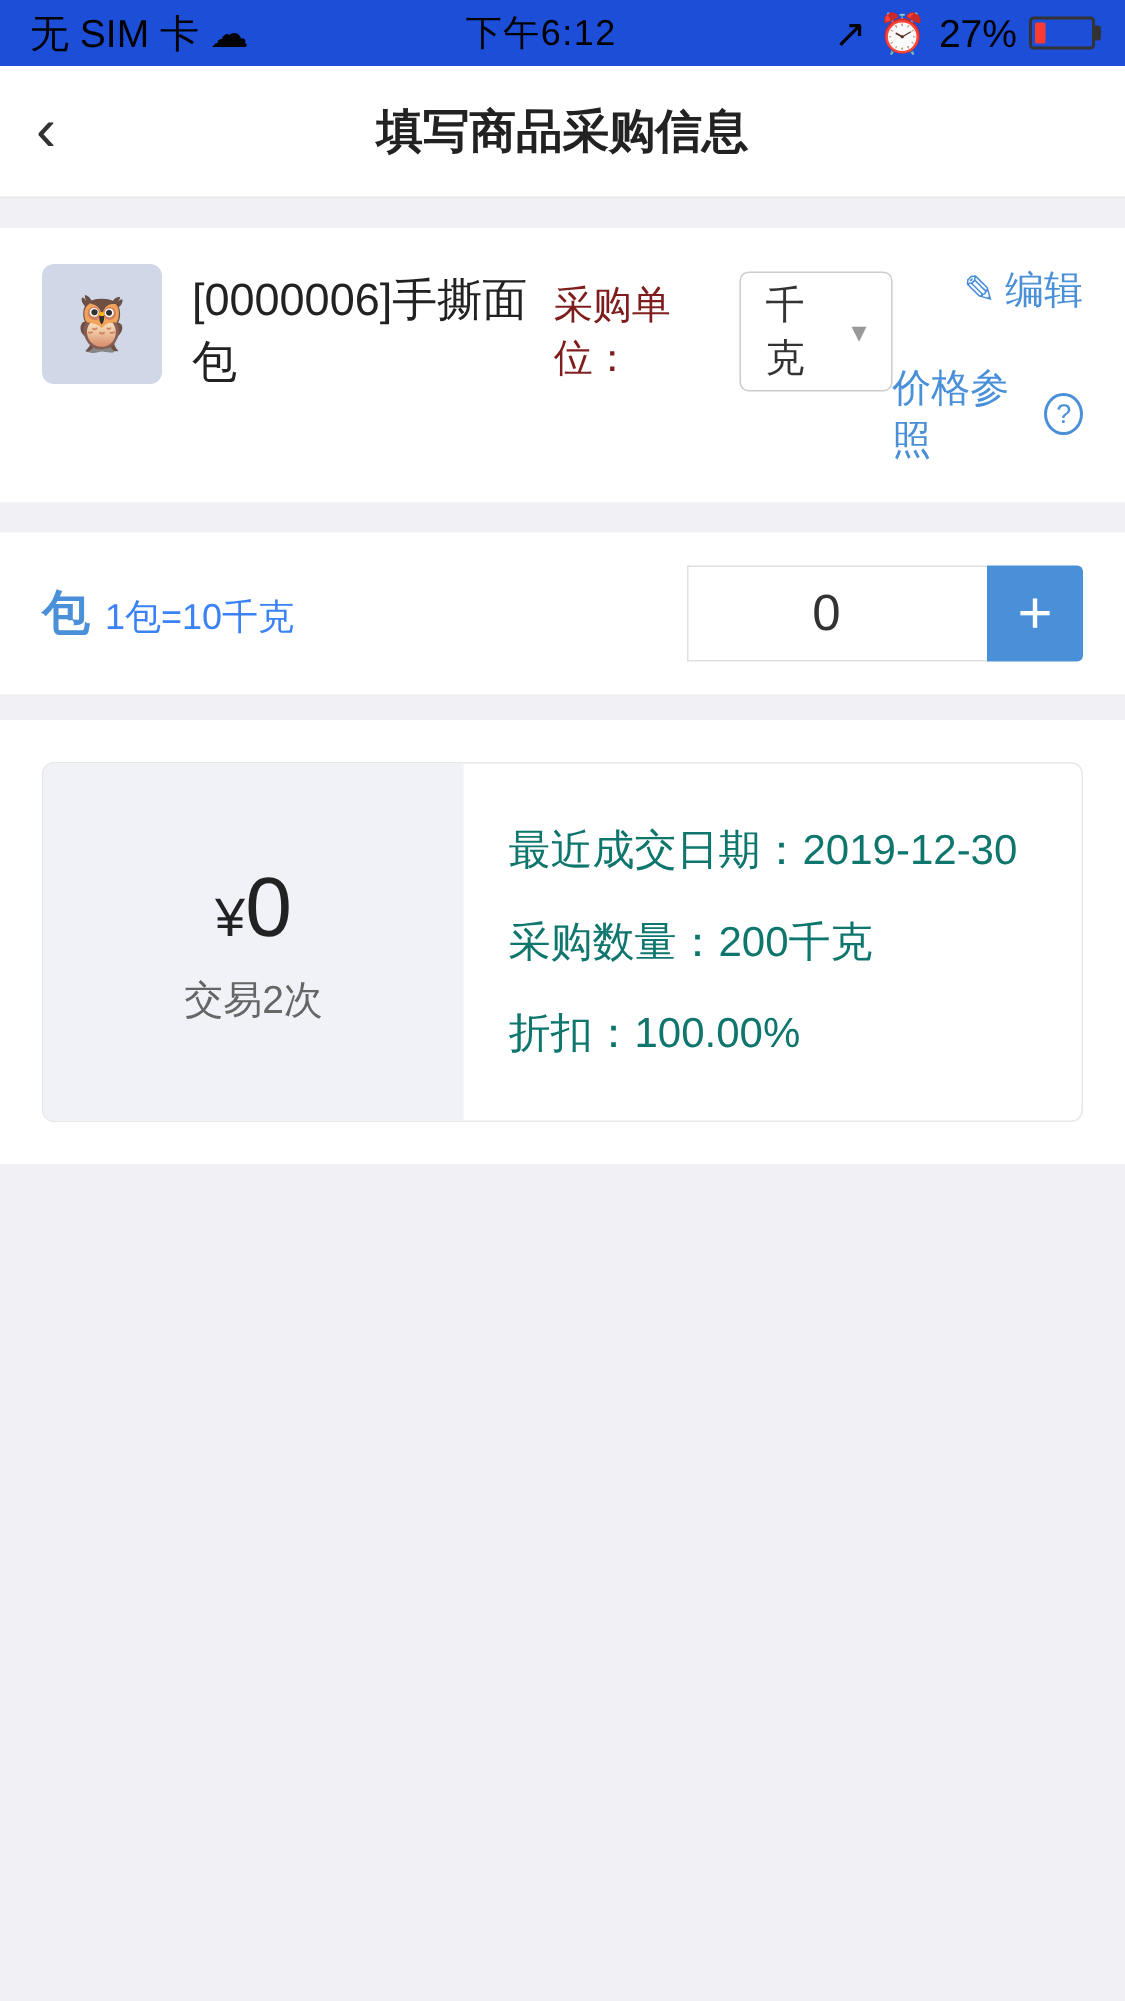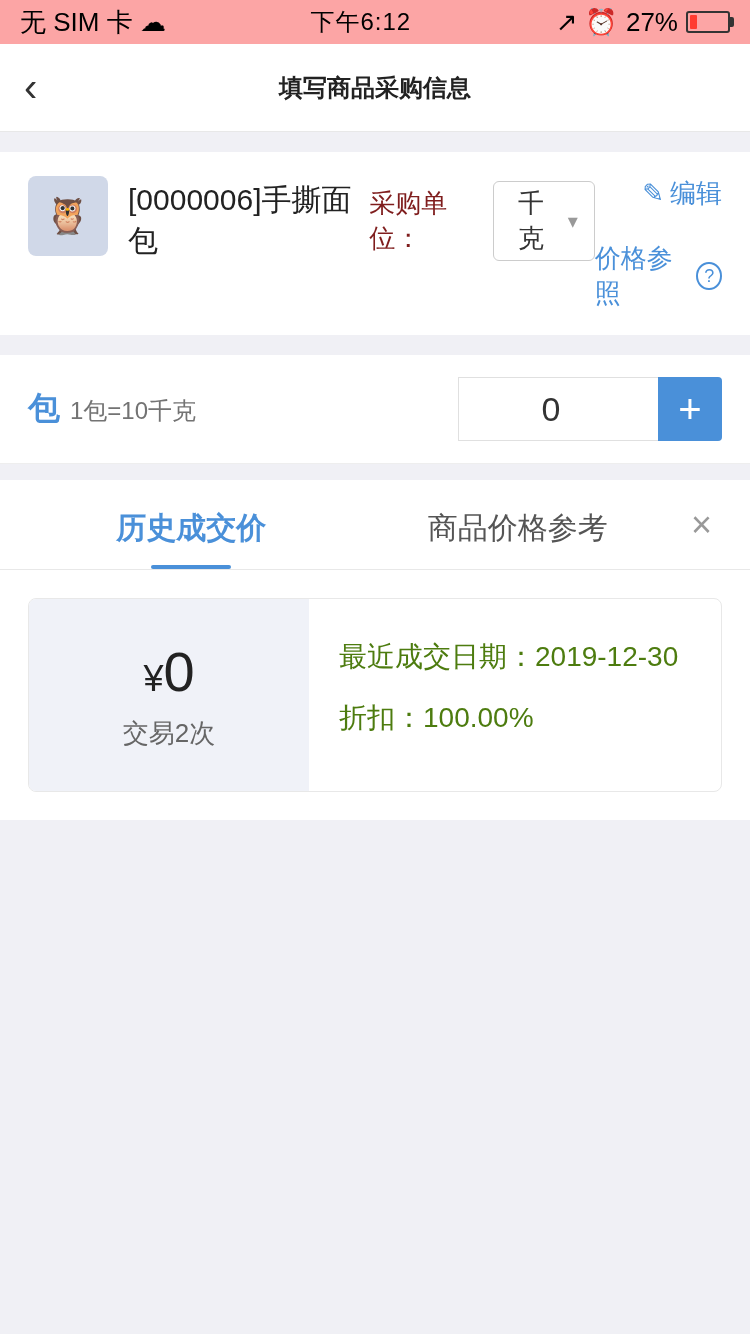--- a/index.html
+++ b/index.html
@@ -9,21 +9,21 @@
       min-height: 1334px;
       font-family: -apple-system, "PingFang SC", "Helvetica Neue", Arial, sans-serif;
       background: #f0f0f5;
       overflow-x: hidden;
     }
 
     
     .status-bar {
       width: 750px;
       height: 44px;
-      background: #fca5a5;
+      background: #1d4ed8;
       display: flex;
       align-items: center;
       justify-content: space-between;
       padding: 0 20px;
       font-size: 28px;
     }
     .status-left {
       display: flex;
       align-items: center;
       gap: 10px;
@@ -86,21 +86,21 @@
       border-bottom: 1px solid #e8e8e8;
     }
     .nav-back {
       position: absolute;
       left: 24px;
       font-size: 40px;
       color: #333;
       cursor: pointer;
     }
     .nav-title {
-      font-size: 24px;
+      font-size: 31px;
       font-weight: 600;
       color: #222;
     }
 
     
     .product-card {
       background: #ffffff;
       padding: 24px 28px;
       margin-top: 20px;
     }
@@ -150,21 +150,20 @@
     .unit-selector {
       border: 1px solid #ccc;
       border-radius: 6px;
       padding: 4px 16px;
       font-size: 26px;
       color: #333;
       display: flex;
       align-items: center;
       gap: 16px;
       cursor: pointer;
-      text-align: center;
     }
     .unit-selector-arrow {
       font-size: 20px;
       color: #999;
     }
     .edit-btn {
       color: #4a90d9;
       font-size: 26px;
       display: flex;
       align-items: center;
@@ -210,21 +209,21 @@
       align-items: baseline;
       gap: 10px;
     }
     .quantity-unit {
       font-size: 32px;
       font-weight: 600;
       color: #4a90d9;
     }
     .quantity-conversion {
       font-size: 24px;
-      color: #737373;
+      color: #3b82f6;
     }
     .quantity-input-area {
       display: flex;
       align-items: center;
       gap: 0;
     }
     .quantity-input {
       width: 200px;
       height: 64px;
       border: 1px solid #e0e0e0;
@@ -330,21 +329,21 @@
     }
     .price-card-right {
       flex: 1;
       padding: 36px 30px;
       display: flex;
       flex-direction: column;
       gap: 16px;
     }
     .price-detail-row {
       font-size: 28px;
-      color: #4d7c0f;
+      color: #0f766e;
       line-height: 1.6;
     }
 
     
     .page-bg {
       background: #f0f0f5;
       min-height: 600px;
     }
   </style>
 </head>
@@ -409,43 +408,37 @@
     <span class="quantity-unit">包</span>
     <span class="quantity-conversion">1包=10千克</span>
   </div>
   <div class="quantity-input-area">
     <input class="quantity-input" type="number" value="0" style="">
     <button class="quantity-plus">+</button>
   </div>
 </div>
 
 <div class="tab-section">
-  <div class="tab-header">
-    <div class="tab-item active">
-      <span>历史成交价</span>
-    </div>
-    <div class="tab-item">
-      <span>商品价格参考</span>
-    </div>
-    <div class="tab-close">×</div>
-  </div>
 
   <div class="card-content">
     <div class="price-card">
       <div class="price-card-left">
         <div class="price-amount">
           <span class="yen">¥</span><span>0</span>
         </div>
         <div class="price-trades">交易2次</div>
       </div>
       <div class="price-card-right">
         <div class="price-detail-row">
           <span>最近成交日期：</span><span>2019-12-30</span>
         </div>
         <div class="price-detail-row">
+          <span>采购数量：</span><span>200千克</span>
+        </div>
+        <div class="price-detail-row">
           <span>折扣：</span><span>100.00%</span>
         </div>
       </div>
     </div>
   </div>
 </div>
 
 <div class="page-bg"></div>
 
 </body></html>

